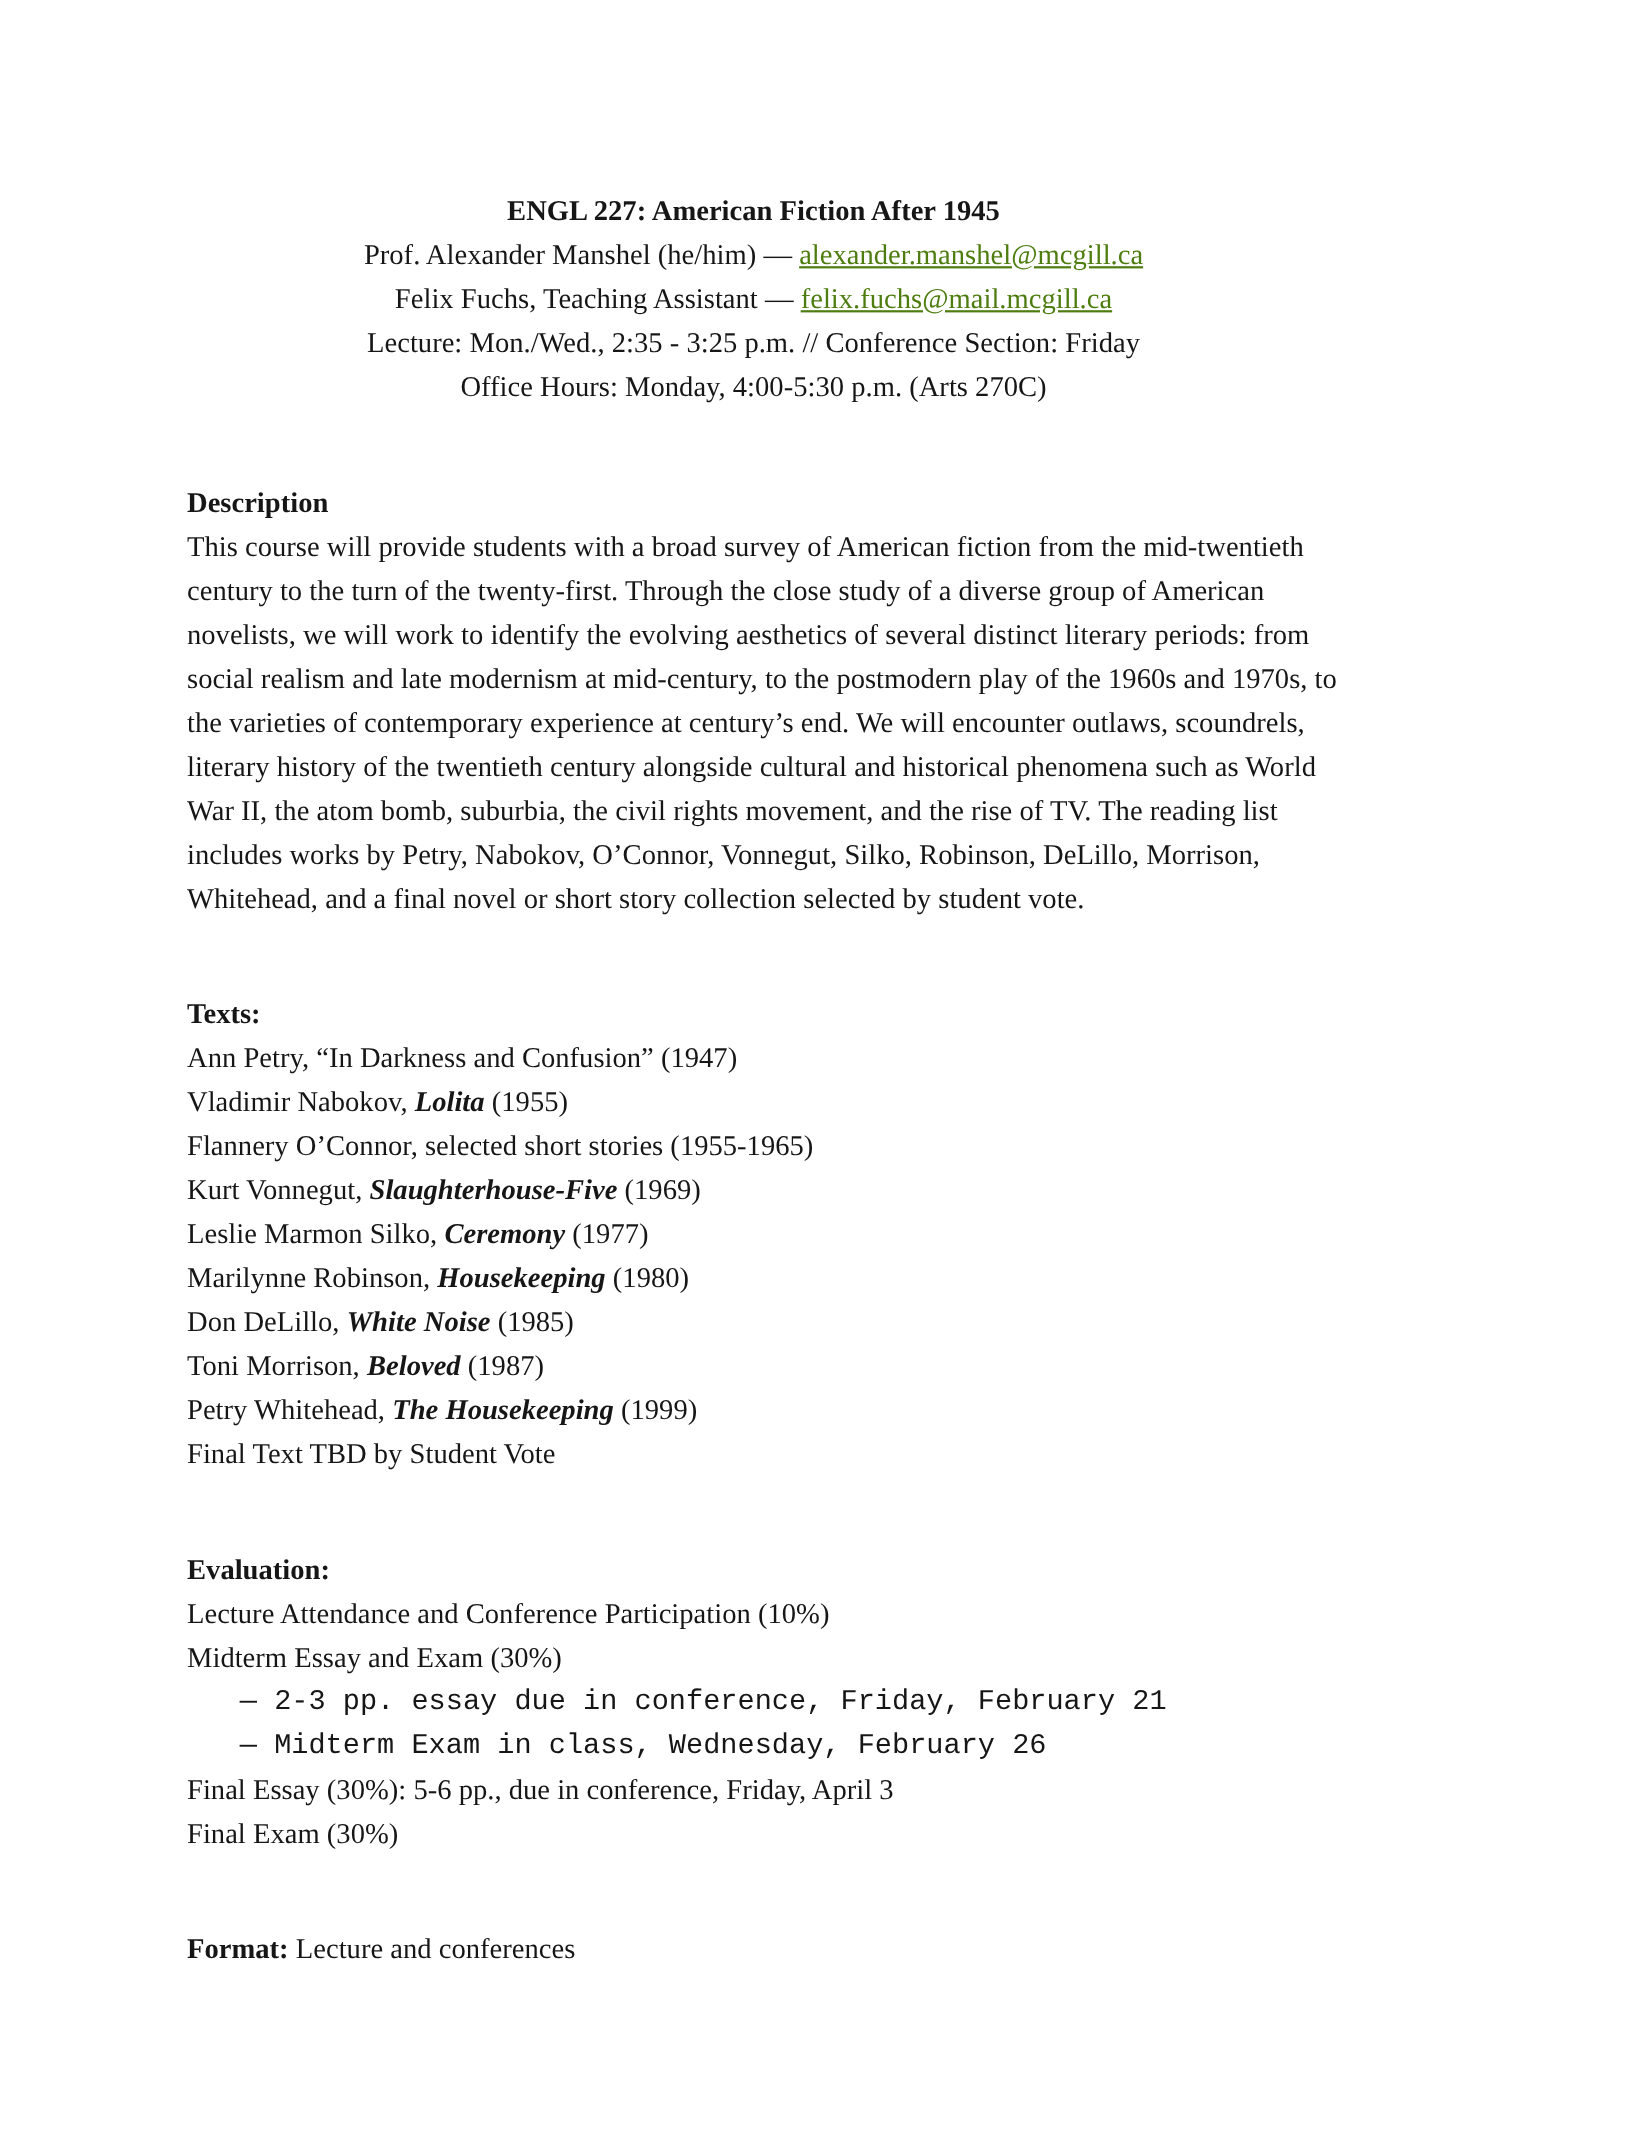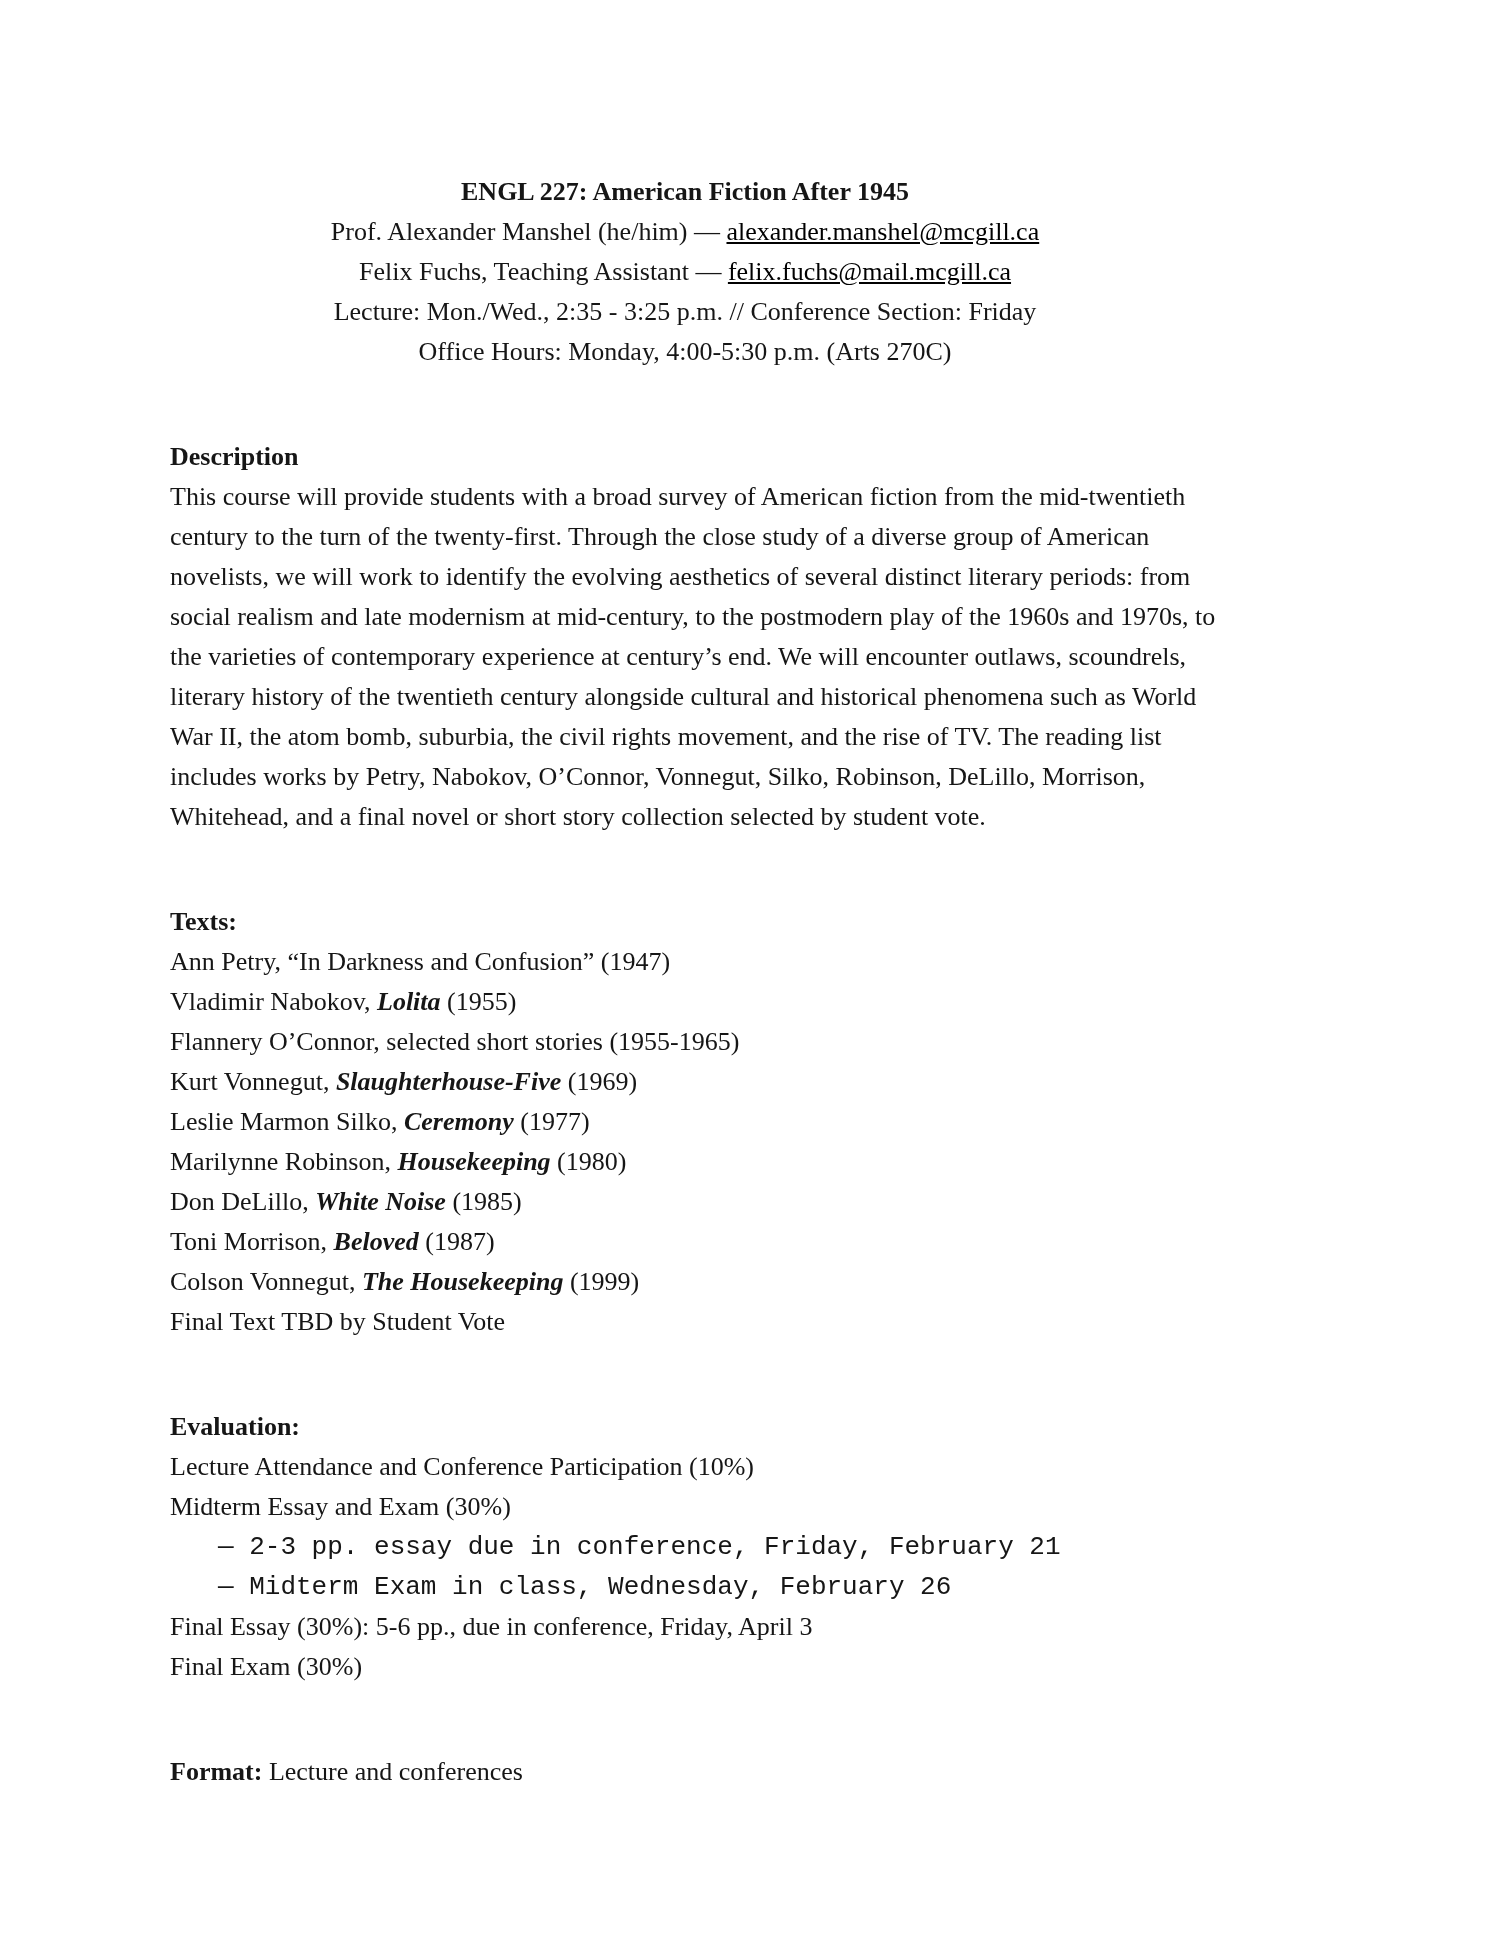--- a/index.html
+++ b/index.html
@@ -29,21 +29,21 @@
   .bold {
     font-weight: bold;
   }
   .heading {
     font-weight: bold;
   }
   section {
     margin-top: 65px;
   }
   .link {
-    color: #000000;
+    color: #4d7c0f;
     text-decoration: underline;
     cursor: pointer;
   }
   .indent {
     padding-left: 48px;
     font-family: Liberation Mono, monospace;
   }
   i {
     font-style: italic;
     font-weight: bold;
@@ -81,21 +81,21 @@
     <div class="heading">Texts:</div>
     <div>
       <div class="line"><span>Ann Petry, “In Darkness and Confusion” (1947)</span><i></i><span></span></div>
       <div class="line"><span>Vladimir Nabokov, </span><i>Lolita</i><span> (1955)</span></div>
       <div class="line"><span>Flannery O’Connor, selected short stories (1955-1965)</span><i></i><span></span></div>
       <div class="line"><span>Kurt Vonnegut, </span><i>Slaughterhouse-Five</i><span> (1969)</span></div>
       <div class="line"><span>Leslie Marmon Silko, </span><i>Ceremony</i><span> (1977)</span></div>
       <div class="line"><span>Marilynne Robinson, </span><i>Housekeeping</i><span> (1980)</span></div>
       <div class="line"><span>Don DeLillo, </span><i>White Noise</i><span> (1985)</span></div>
       <div class="line"><span>Toni Morrison, </span><i>Beloved</i><span> (1987)</span></div>
-      <div class="line"><span>Colson Vonnegut, </span><i>The Housekeeping</i><span> (1999)</span></div>
+      <div class="line"><span>Petry Whitehead, </span><i>The Housekeeping</i><span> (1999)</span></div>
       <div class="line"><span>Final Text TBD by Student Vote</span><i></i><span></span></div>
     </div>
   </section>
 
   <section>
     <div class="heading">Evaluation:</div>
     <div>
       <div class="line">Lecture Attendance and Conference Participation (10%)</div>
       <div class="line">Midterm Essay and Exam (30%)</div>
       <div class="line indent">— 2-3 pp. essay due in conference, Friday, February 21</div>

